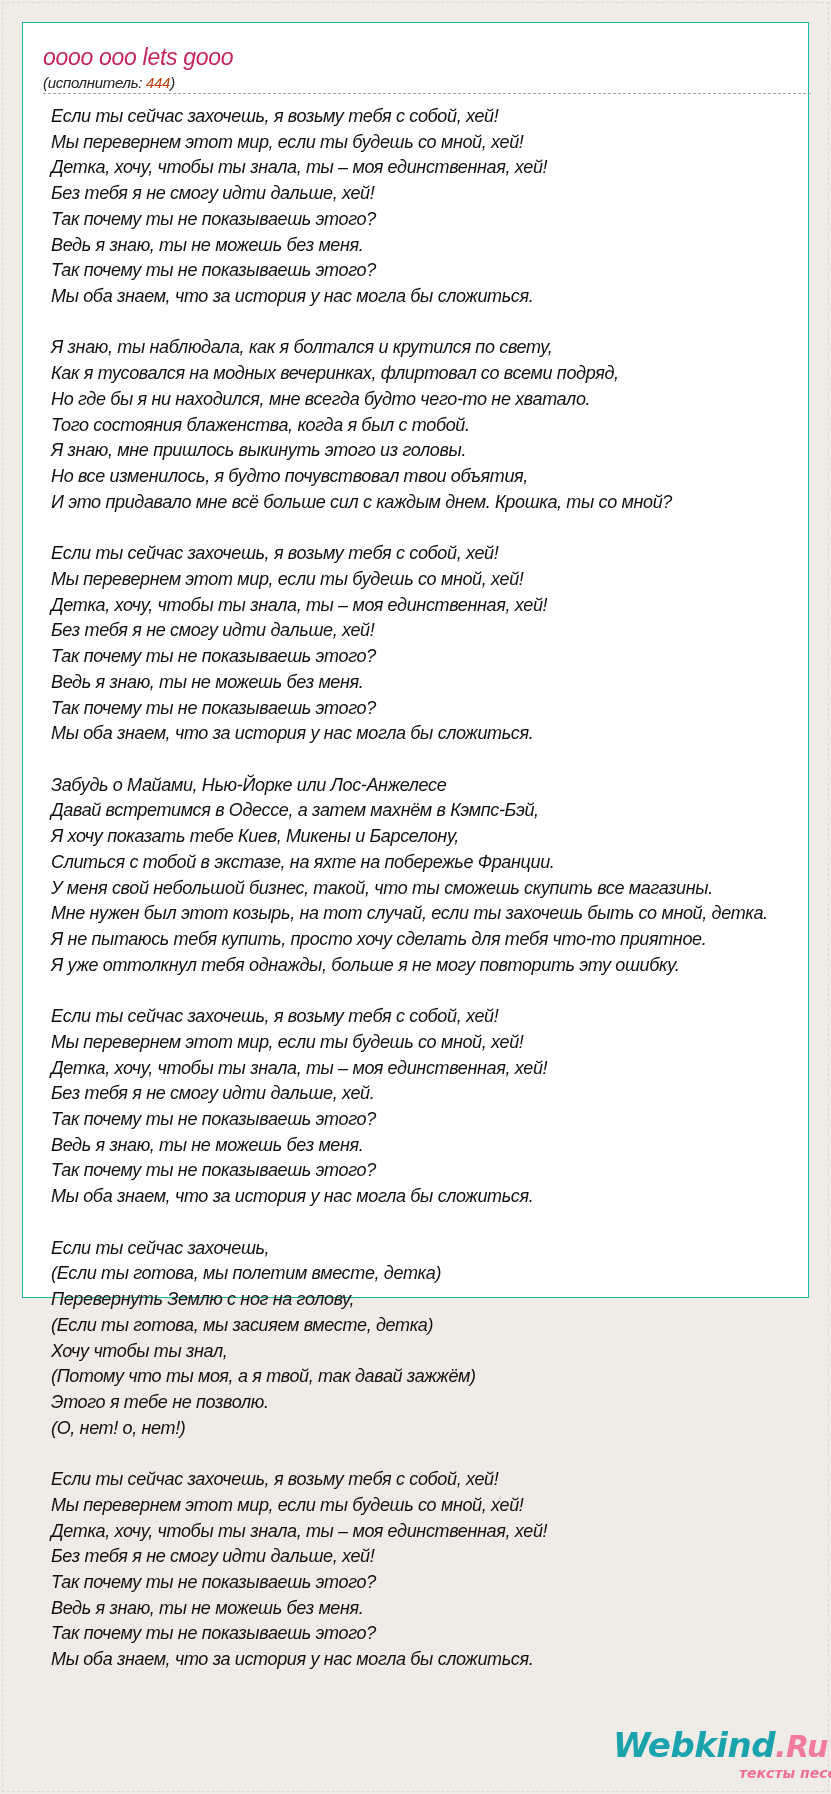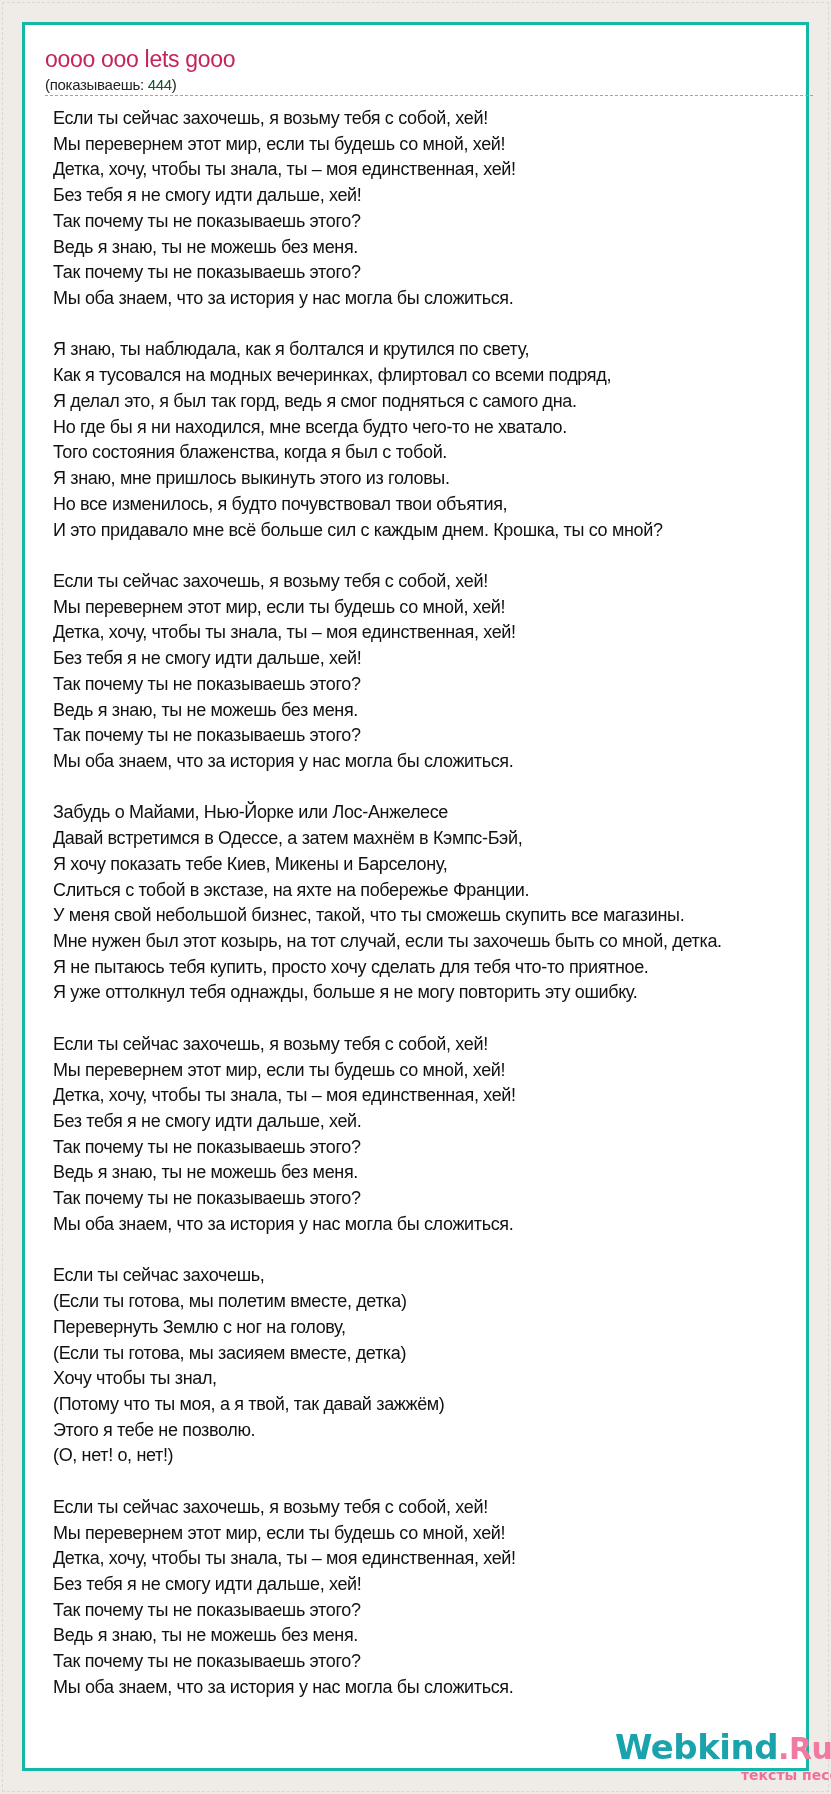--- a/index.html
+++ b/index.html
@@ -10,38 +10,39 @@
       overflow: hidden;
       font-family: "Liberation Sans", sans-serif;
     }
     .frame {
       position: absolute; left: 2px; top: 2px; right: 2px; bottom: 2px;
       border: 1px dashed #ddd7d2;
     }
     .card {
       position: absolute;
       left: 22px; top: 22px;
-      width: 787px; height: 1749px;
+      width: 787px; height: 1276px;
       background: #ffffff;
-      border: 3px solid #14b8a6;
+      border: 1px solid #14b8a6;
       box-sizing: border-box;
       overflow: visible;
+      font-style: italic;
     }
     .title {
       position: absolute; left: 20px; top: 21px;
       font-size: 23px; color: #c4245a;
       letter-spacing: -0.3px;
       white-space: nowrap;
     }
     .artist {
       position: absolute; left: 20px; top: 51px;
       font-size: 15px; color: #222;
       letter-spacing: -0.3px;
     }
-    .artist .link { color: #14532d; text-decoration: none; }
+    .artist .link { color: #c2410c; text-decoration: none; }
     .divider {
       position: absolute; left: 20px; top: 70px;
       width: 768px; height: 0;
       border-top: 1px dashed #9aa6ad;
     }
     .lyrics {
       position: absolute; left: 20px; top: 81px;
       font-size: 18px; line-height: 25.72px; color: #111;
       letter-spacing: -0.35px;
       white-space: nowrap;
@@ -69,39 +70,38 @@
     }
   </style>
 </head>
 <body>
 
 <div class="frame"></div>
 
 <div class="card">
   <div class="title">oooo ooo lets gooo</div>
   <div class="artist">
-    <span>(показываешь: </span><a class="link">444</a><span>)</span>
+    <span>(исполнитель: </span><a class="link">444</a><span>)</span>
   </div>
   <div class="divider"></div>
 
   <div class="lyrics" id="lyrics">
       <div class="stanza">
         <span class="line">Если ты сейчас захочешь, я возьму тебя с собой, хей!</span>
         <span class="line">Мы перевернем этот мир, если ты будешь со мной, хей!</span>
         <span class="line">Детка, хочу, чтобы ты знала, ты – моя единственная, хей!</span>
         <span class="line">Без тебя я не смогу идти дальше, хей!</span>
         <span class="line">Так почему ты не показываешь этого?</span>
         <span class="line">Ведь я знаю, ты не можешь без меня.</span>
         <span class="line">Так почему ты не показываешь этого?</span>
         <span class="line">Мы оба знаем, что за история у нас могла бы сложиться.</span>
       </div>
       <div class="stanza">
         <span class="line">Я знаю, ты наблюдала, как я болтался и крутился по свету,</span>
         <span class="line">Как я тусовался на модных вечеринках, флиртовал со всеми подряд,</span>
-        <span class="line">Я делал это, я был так горд, ведь я смог подняться с самого дна.</span>
         <span class="line">Но где бы я ни находился, мне всегда будто чего-то не хватало.</span>
         <span class="line">Того состояния блаженства, когда я был с тобой.</span>
         <span class="line">Я знаю, мне пришлось выкинуть этого из головы.</span>
         <span class="line">Но все изменилось, я будто почувствовал твои объятия,</span>
         <span class="line">И это придавало мне всё больше сил с каждым днем. Крошка, ты со мной?</span>
       </div>
       <div class="stanza">
         <span class="line">Если ты сейчас захочешь, я возьму тебя с собой, хей!</span>
         <span class="line">Мы перевернем этот мир, если ты будешь со мной, хей!</span>
         <span class="line">Детка, хочу, чтобы ты знала, ты – моя единственная, хей!</span>

